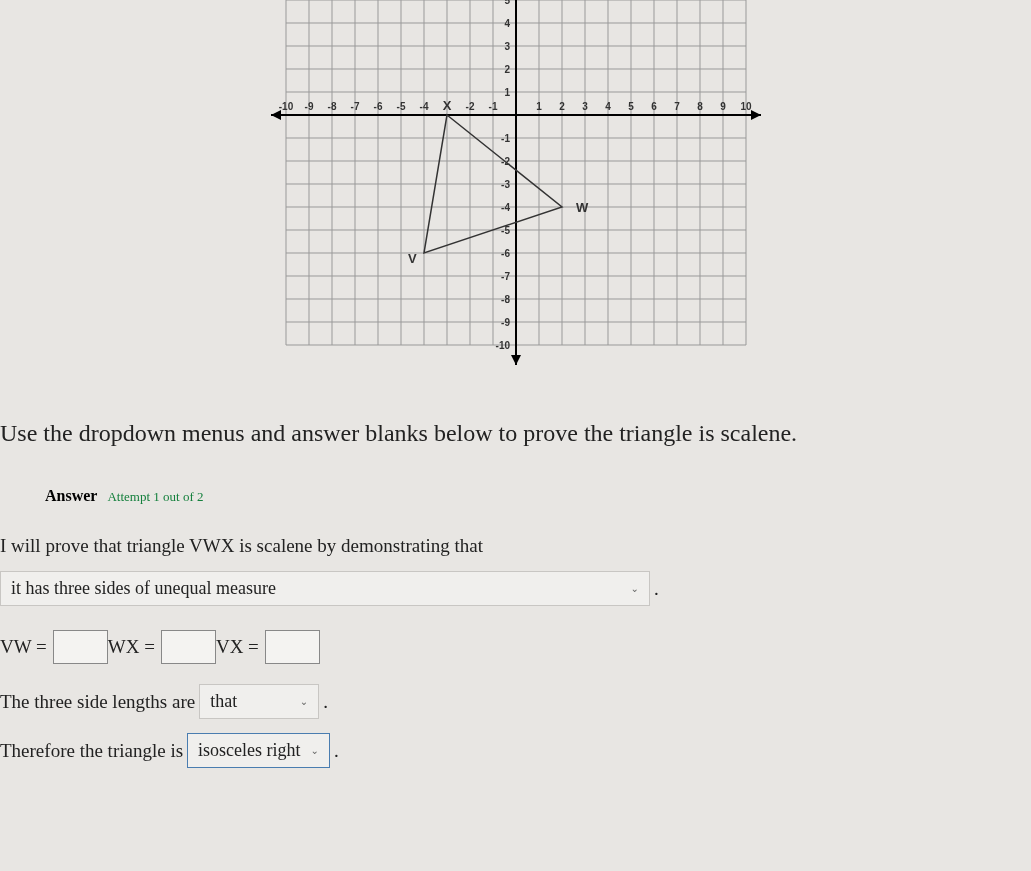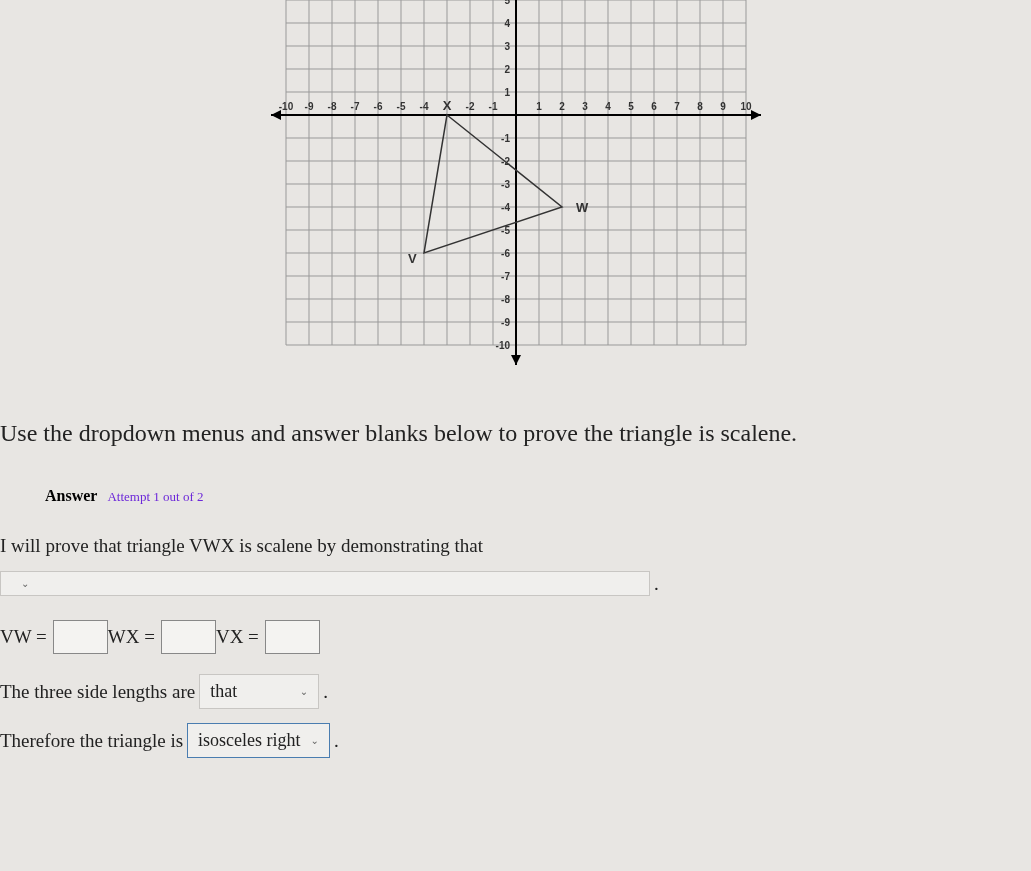--- a/index.html
+++ b/index.html
@@ -35,21 +35,21 @@
     }
     .instruction {
       font-size: 24px;
       padding: 10px 0 40px 0;
     }
     .answer-header {
       font-size: 16px;
       padding-bottom: 30px;
     }
     .answer-header .bold { font-weight: bold; color: #000; padding-left: 45px; }
-    .answer-header .attempt { color: #6d28d9; font-size: 13px; margin-left: 6px; }
+    .answer-header .attempt { color: #15803d; font-size: 13px; margin-left: 6px; }
     .proof-line {
       font-size: 19px;
       margin-bottom: 14px;
       display: flex;
       align-items: center;
       flex-wrap: wrap;
       gap: 4px;
     }
     .select-box {
       display: inline-flex;
@@ -202,20 +202,21 @@
   <span class="bold">Answer</span>
   <span class="attempt">Attempt 1 out of 2</span>
 </div>
 
 <div class="proof-line">
   <span>I will prove that triangle VWX is scalene by demonstrating that</span>
 </div>
 
 <div class="proof-line">
   <div class="select-box wide">
+    <span>it has three sides of unequal measure</span>
     <span class="chevron">⌄</span>
   </div>
   <span class="period">.</span>
 </div>
 
 <div class="blanks-row">
   <div class="blank-group">
     <span>VW =</span>
     <input class="blank-input" type="text" style="">
   </div>

